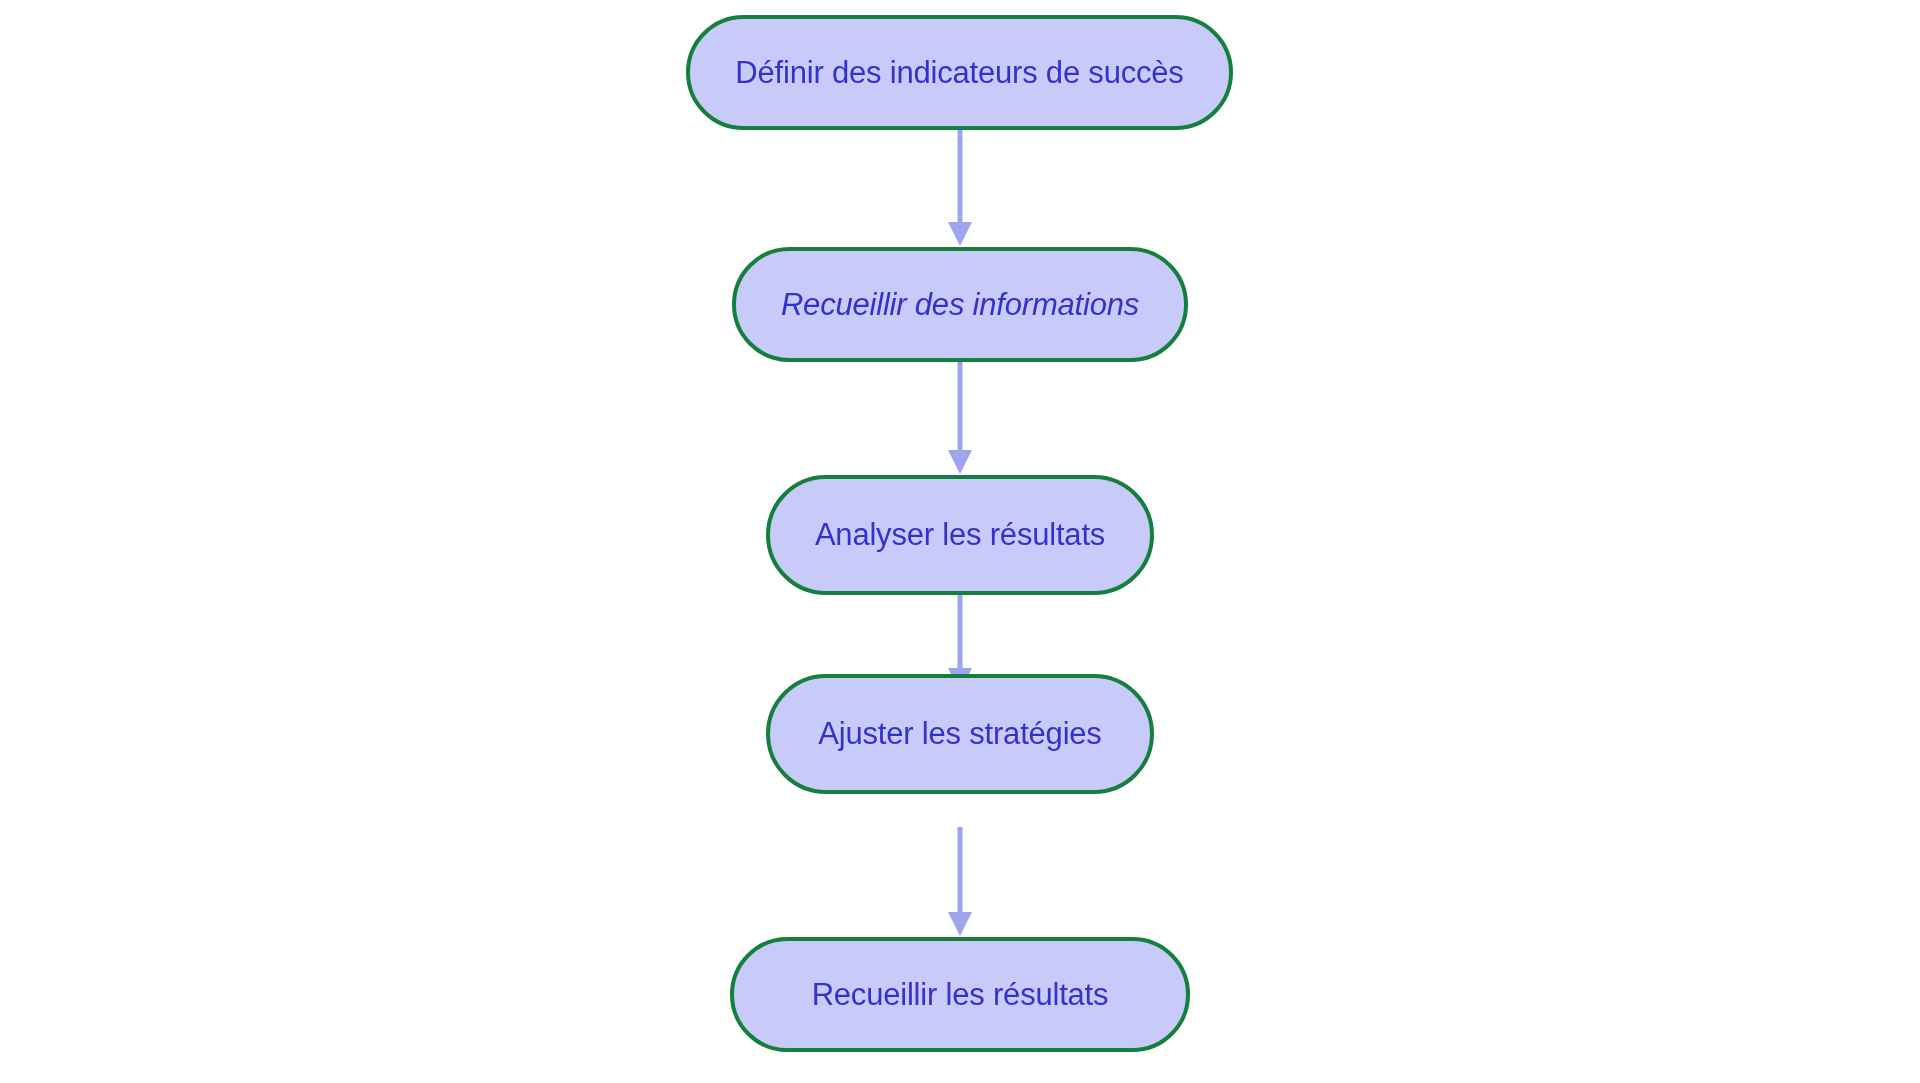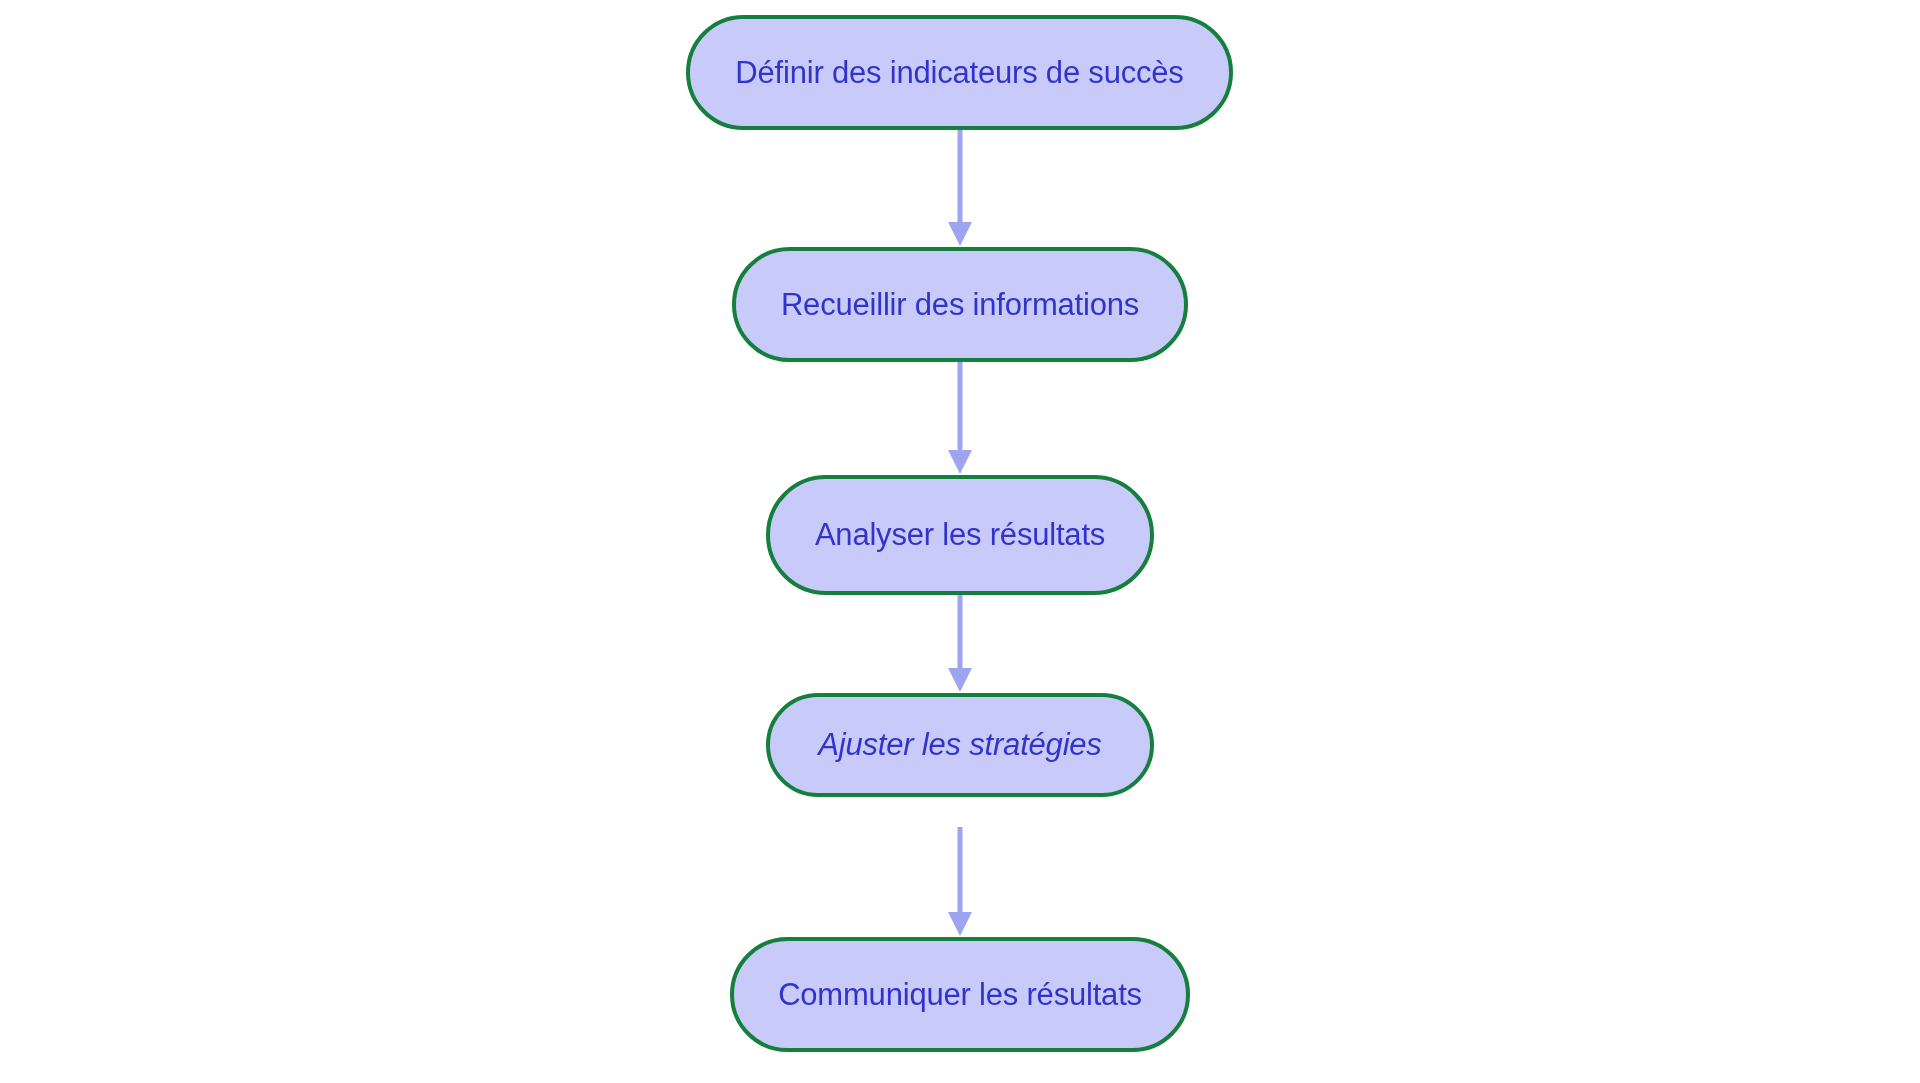--- a/index.html
+++ b/index.html
@@ -90,30 +90,30 @@
       <svg viewBox="0 0 40 110" preserveAspectRatio="none">
         <line x1="20" y1="0" x2="20" y2="88" stroke="#9da5f0" stroke-width="5"></line>
         <polygon points="8,85 32,85 20,109" fill="#9da5f0"></polygon>
       </svg>
     </div>
 
     <div class="node" style="left:686px; top:15px; width:547px; height:115px;">
       <span class="node-label">Définir des indicateurs de succès</span>
     </div>
 
-    <div class="node" style="left:732px; top:247px; width:456px; height:115px;">
+    <div class="node" style="left:732px; top:247px; width:456px; height:115px;font-style:italic;">
       <span class="node-label">Recueillir des informations</span>
     </div>
 
     <div class="node" style="left:766px; top:475px; width:388px; height:120px;justify-content:center;">
       <span class="node-label">Analyser les résultats</span>
     </div>
 
-    <div class="node" style="left:766px; top:693px; width:388px; height:104px;font-style:italic;">
+    <div class="node" style="left:766px; top:674px; width:388px; height:120px;">
       <span class="node-label">Ajuster les stratégies</span>
     </div>
 
     <div class="node" style="left:730px; top:937px; width:460px; height:115px;">
-      <span class="node-label">Communiquer les résultats</span>
+      <span class="node-label">Recueillir les résultats</span>
     </div>
 
   </div>
 </div>
 
 </body></html>

